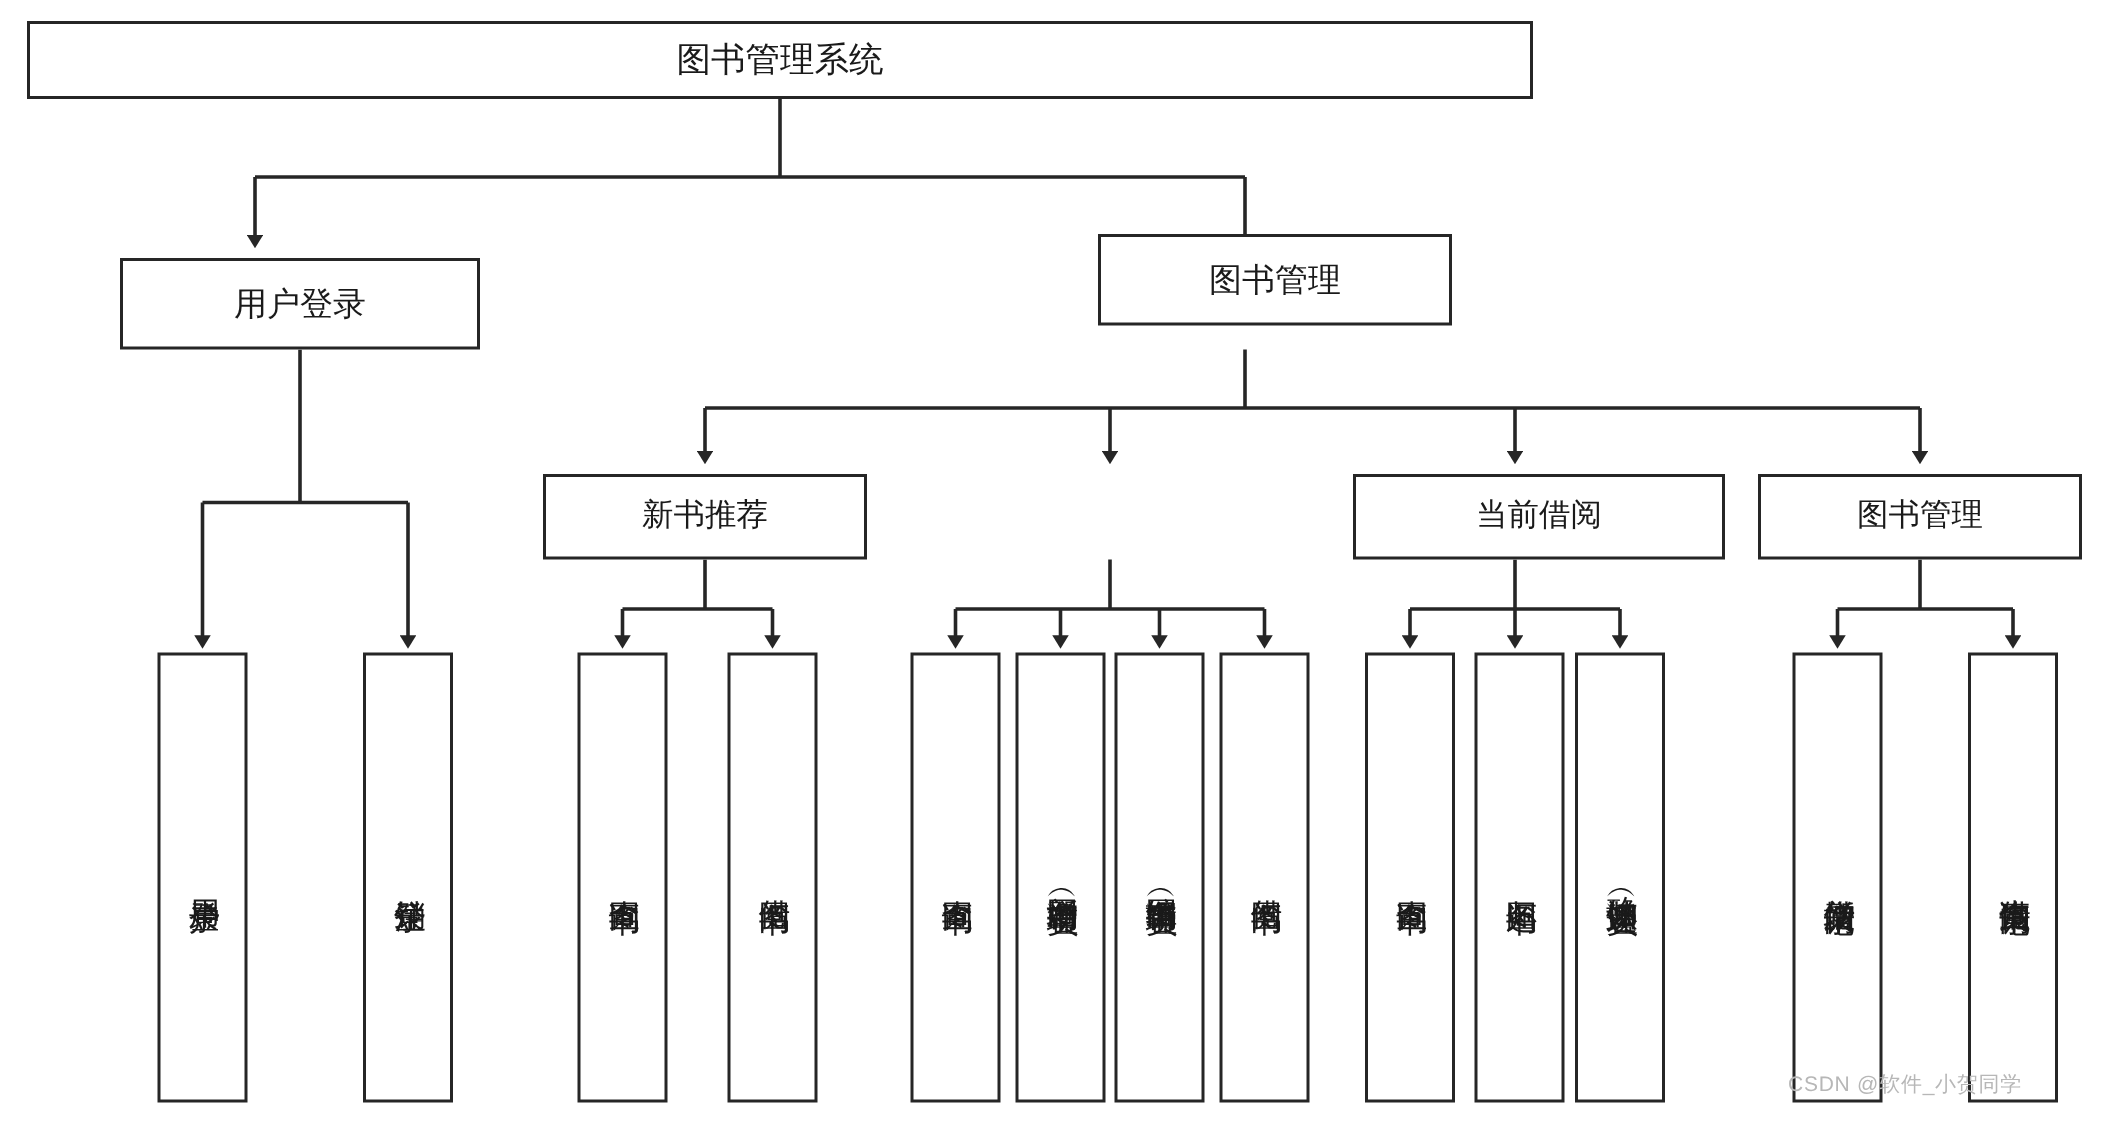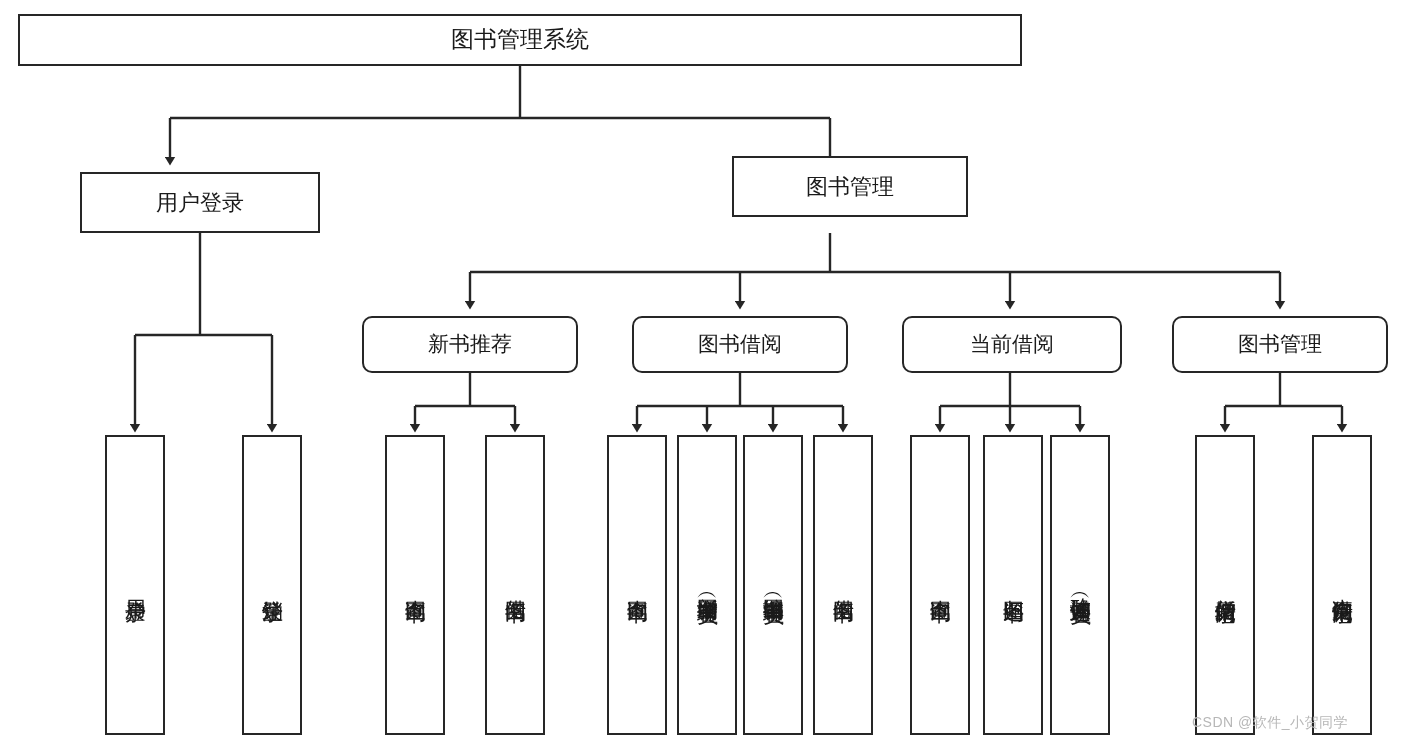--- a/index.html
+++ b/index.html
@@ -38,21 +38,20 @@
     line-height: 1.18;
   }
   .node.root {
     font-size: 23px;
   }
   .node.lvl1 {
     font-size: 22px;
   }
   .node.lvl2 {
     font-size: 21px;
-    border-radius: 10px;
   }
   .node.leaf {
     font-size: 21px;
     writing-mode: vertical-rl;
     text-orientation: upright;
     padding-top: 6px;
     padding-bottom: 6px;
     letter-spacing: 1px;
   }
   .node.leaf .vtext {
@@ -131,24 +130,21 @@
   <div class="node lvl1" style="left:80px; top:172px; width:240px; height:61px;">
     <span>用户登录</span>
   </div>
   <div class="node lvl1" style="left:712px; top:156px; width:236px; height:61px;margin-left:20px;">
     <span>图书管理</span>
   </div>
 
   <div class="node lvl2" style="left:362px; top:316px; width:216px; height:57px;">
     <span>新书推荐</span>
   </div>
-  <div class="node lvl2" style="left:632px; top:316px; width:216px; height:57px;">
-    <span>图书借阅</span>
-  </div>
-  <div class="node lvl2" style="left:902px; top:316px; width:220px; height:57px;">
+  <div class="node lvl2" style="left:902px; top:316px; width:248px; height:57px;">
     <span>当前借阅</span>
   </div>
   <div class="node lvl2" style="left:1172px; top:316px; width:216px; height:57px;">
     <span>图书管理</span>
   </div>
 
   <div class="node leaf" style="left:105px; top:435px; width:60px; height:300px;">
     <span class="vtext">用户登录</span>
   </div>
   <div class="node leaf" style="left:242px; top:435px; width:60px; height:300px;">

